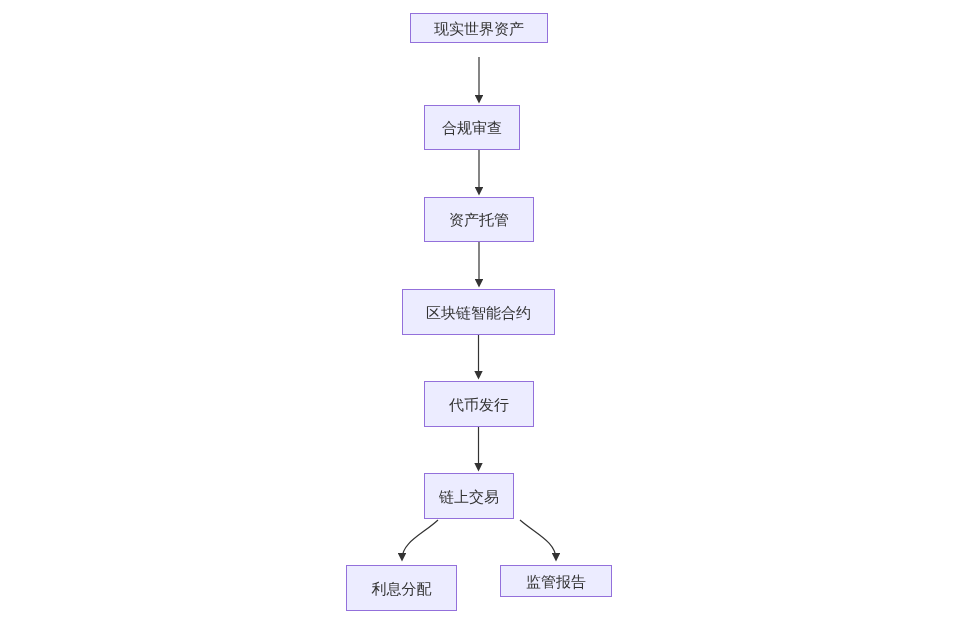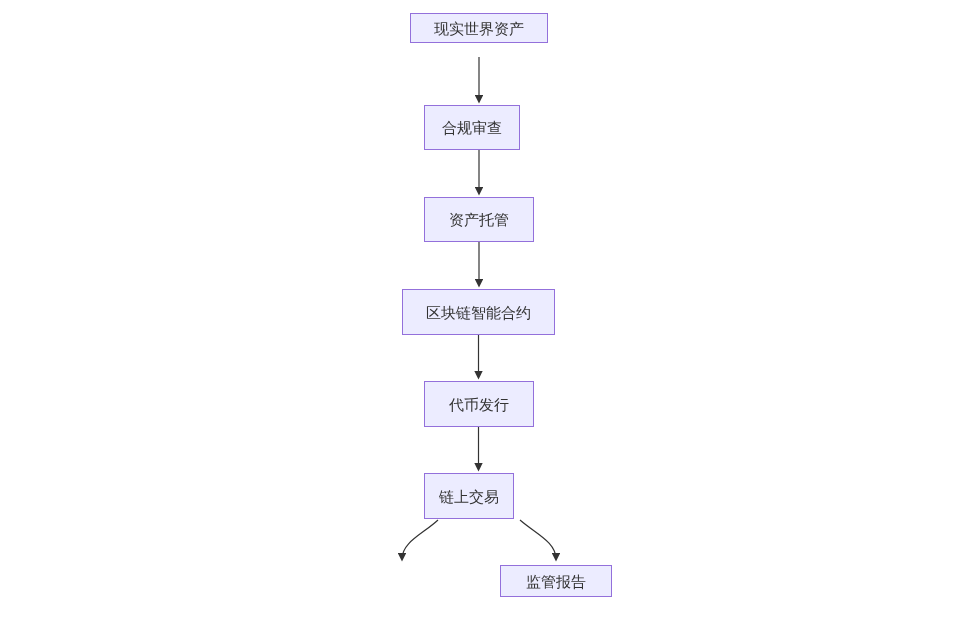--- a/index.html
+++ b/index.html
@@ -78,17 +78,20 @@
   </div>
   <div class="node n4">
     <span>区块链智能合约</span>
   </div>
   <div class="node n5">
     <span>代币发行</span>
   </div>
   <div class="node n6">
     <span>链上交易</span>
   </div>
+  <div class="node n7">
+    <span>利息分配</span>
+  </div>
   <div class="node n8">
     <span>监管报告</span>
   </div>
 
 </div>
 
 </body></html>

